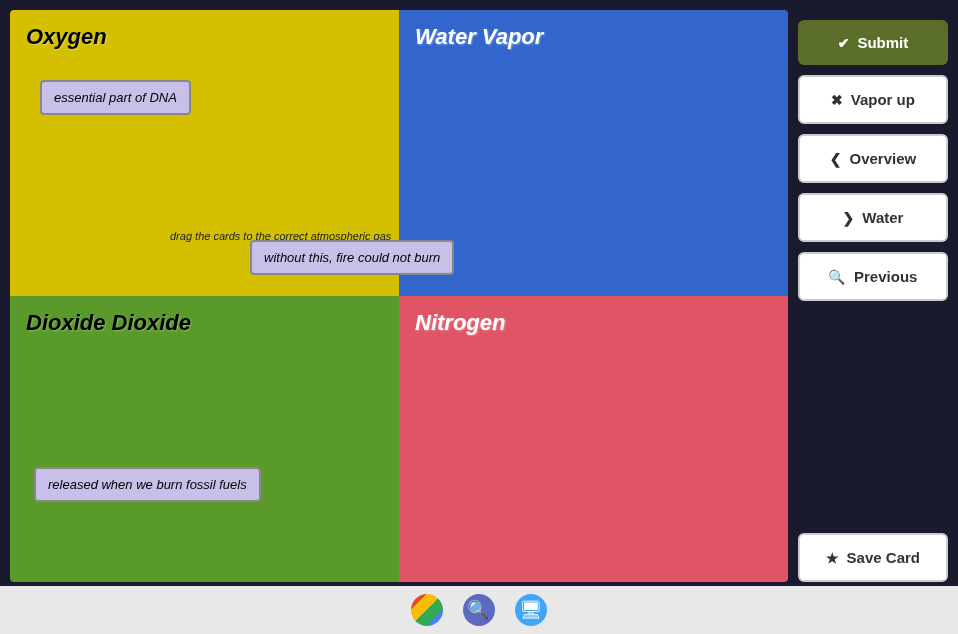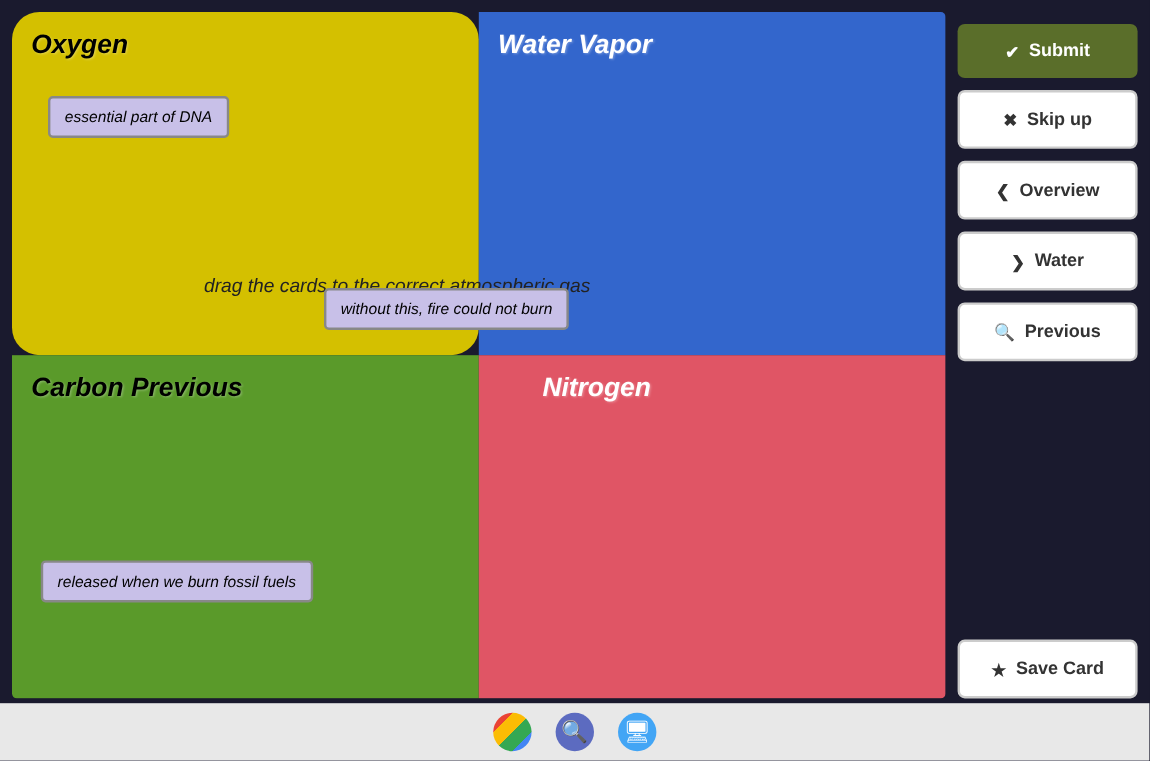--- a/index.html
+++ b/index.html
@@ -37,26 +37,26 @@
 
     .quadrant-title {
       font-size: 22px;
       font-weight: 900;
       font-style: italic;
       color: #000;
       text-shadow: 1px 1px 2px rgba(255,255,255,0.3);
       font-family: 'Arial Black', Arial, sans-serif;
     }
 
-    .q-oxygen { background: #d4c000; border-radius: 23px; }
+    .q-oxygen { background: #d4c000; }
     .q-water-vapor { background: #3366cc; }
     .q-water-vapor .quadrant-title { color: #fff; margin-top: 12px; }
     .q-carbon-dioxide { background: #5a9a2a; }
     .q-nitrogen { background: #e05565; }
-    .q-nitrogen .quadrant-title { color: #fff; margin-left: 37px; }
+    .q-nitrogen .quadrant-title { color: #fff; }
 
     .drag-card {
       position: absolute;
       background: #c8c0e8;
       border: 2px solid #888;
       border-radius: 4px;
       padding: 8px 12px;
       font-size: 13px;
       color: #000;
       font-style: italic;
@@ -68,33 +68,32 @@
 
     .card-dna {
       top: 70px;
       left: 30px;
     }
 
     .card-fire {
       top: 230px;
       left: 240px;
       z-index: 20;
-      margin-left: 20px;
     }
 
     .card-fossil {
       bottom: 80px;
       left: 24px;
     }
 
     .drag-instruction {
       position: absolute;
       top: 220px;
       left: 160px;
-      font-size: 16px;
+      font-size: 11px;
       font-style: italic;
       color: #222;
       z-index: 5;
     }
 
     .sidebar {
       width: 150px;
       display: flex;
       flex-direction: column;
       gap: 10px;
@@ -188,21 +187,21 @@
 
     <div class="quadrant q-oxygen">
       <span class="quadrant-title">Oxygen</span>
     </div>
 
     <div class="quadrant q-water-vapor">
       <span class="quadrant-title">Water Vapor</span>
     </div>
 
     <div class="quadrant q-carbon-dioxide">
-      <span class="quadrant-title">Carbon Previous</span>
+      <span class="quadrant-title">Dioxide Dioxide</span>
     </div>
 
     <div class="quadrant q-nitrogen">
       <span class="quadrant-title">Nitrogen</span>
     </div>
 
     <div class="drag-instruction">drag the cards to the correct atmospheric gas</div>
 
     <div class="drag-card card-dna">
       <span>essential part of DNA</span>
@@ -218,21 +217,21 @@
   </div>
 
   <div class="sidebar">
     <button class="btn btn-submit">
       <span class="icon-symbol">✔</span>
       <span>Submit</span>
     </button>
 
     <button class="btn btn-giveup">
       <span class="icon-symbol">✖</span>
-      <span>Skip up</span>
+      <span>Vapor up</span>
     </button>
 
     <button class="btn btn-previous">
       <span class="icon-symbol">❮</span>
       <span>Overview</span>
     </button>
 
     <button class="btn btn-skip">
       <span class="icon-symbol">❯</span>
       <span>Water</span>

